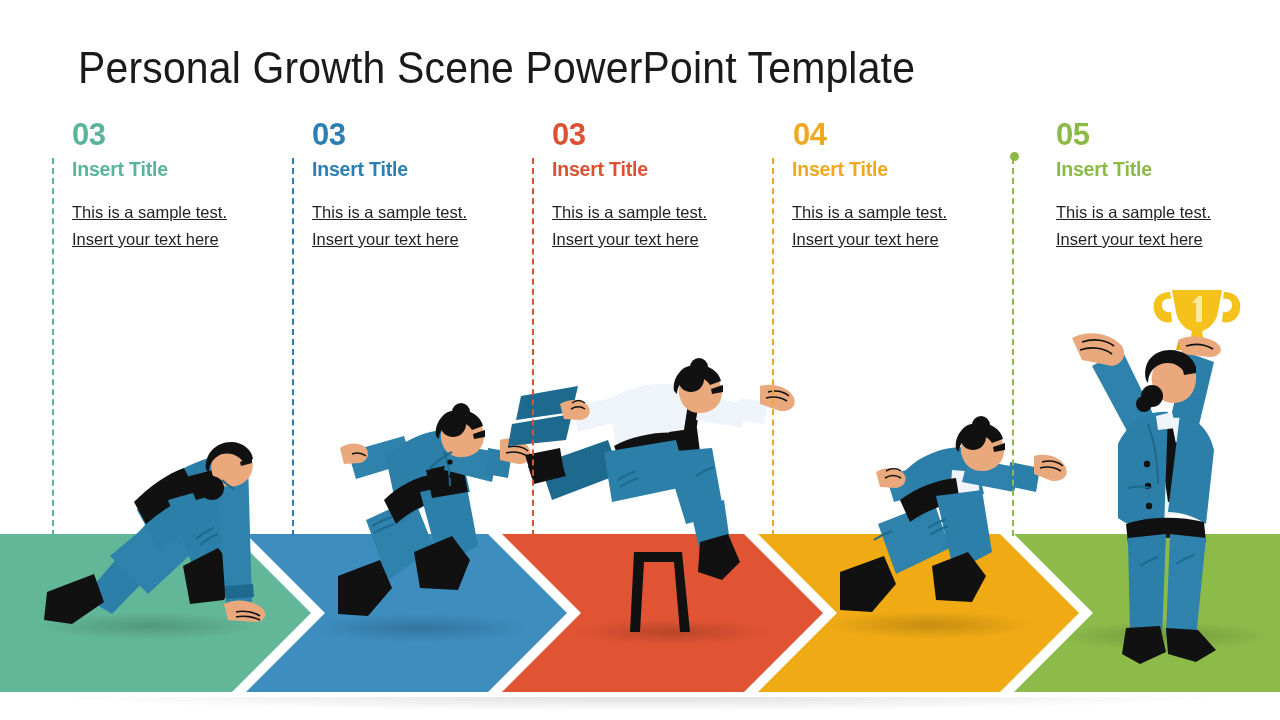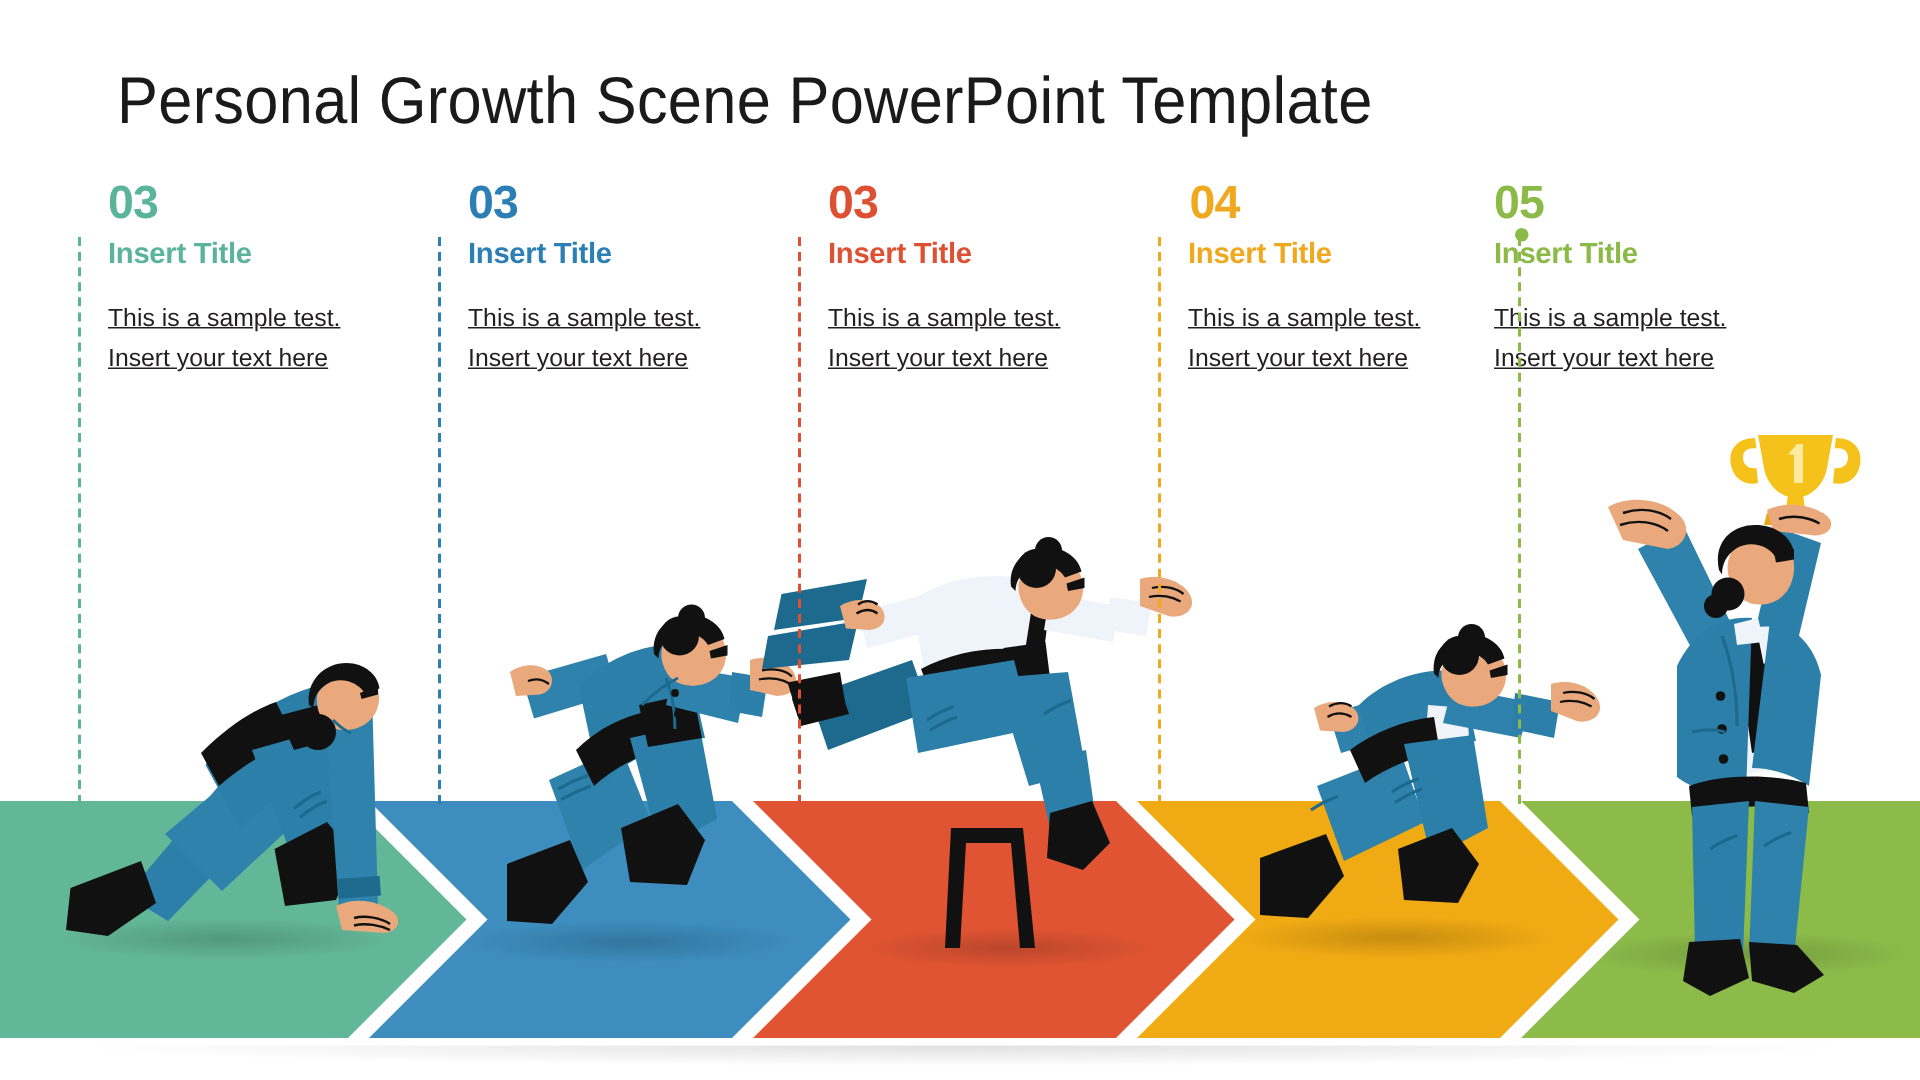--- a/index.html
+++ b/index.html
@@ -408,21 +408,21 @@
   <div class="step" style="left:772px;">
     <div class="step-num" style="color: rgb(240, 168, 30); margin-left: 21px;">04</div>
     <div class="step-title" style="color: rgb(240, 168, 30);">Insert Title</div>
     <div class="step-body">
       <span>This is a sample test.</span>
       <span>Insert your text here</span>
     </div>
   </div>
   <div class="step-rule" style="left:772px;color:#f0a81e;"></div>
 
-  <div class="step" style="left:976px;">
+  <div class="step" style="left:1036px;">
     <div class="step-num" style="color: rgb(140, 186, 72);">05</div>
     <div class="step-title" style="color: rgb(140, 186, 72);">Insert Title</div>
     <div class="step-body">
       <span>This is a sample test.</span>
       <span>Insert your text here</span>
     </div>
   </div>
   <div class="step-rule" style="left:1012px;color:#8cba48;">
     <div class="step-rule-dot"></div>
   </div>

